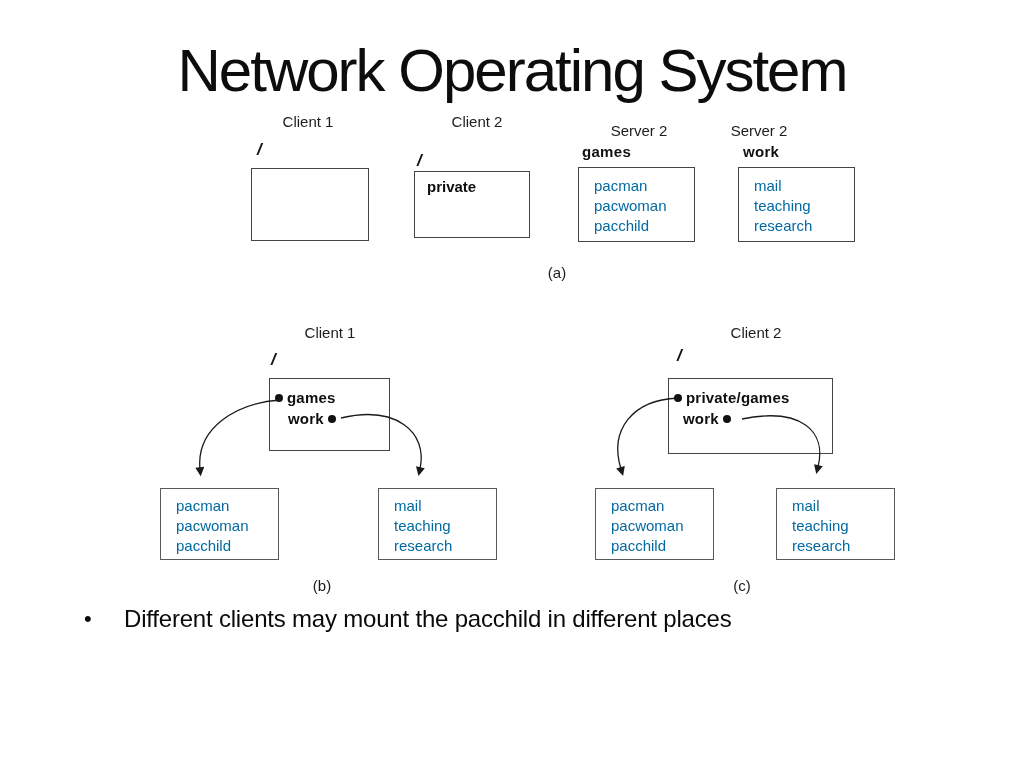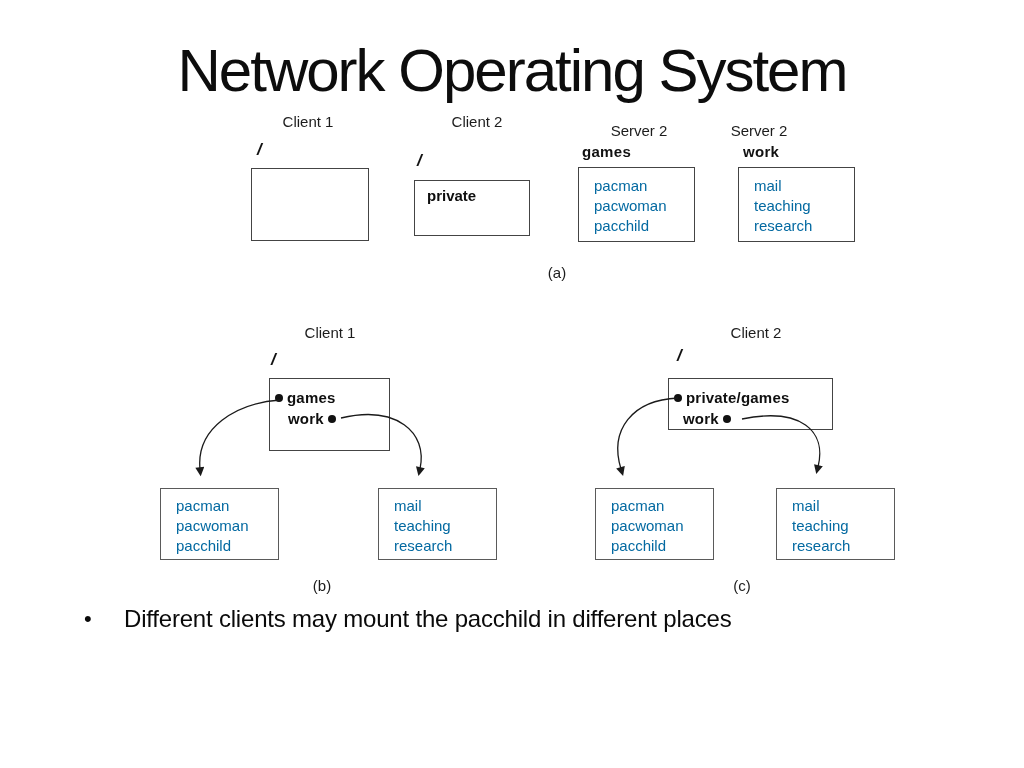--- a/index.html
+++ b/index.html
@@ -51,21 +51,21 @@
   <div class="dlabel" style="left:579px;top:122px">Server 2</div>
   <div class="dlabel" style="left:699px;top:122px">Server 2</div>
 
   <div class="slash" style="left:257px;top:140px">/</div>
   <div class="slash" style="left:417px;top:151px">/</div>
   <div class="share" style="left:582px;top:143px">games</div>
   <div class="share" style="left:743px;top:143px">work</div>
 
   <div class="box" style="left:251px;top:168px;width:118px;height:73px"></div>
 
-  <div class="box" style="left:414px;top:180px;width:116px;height:56px">
+  <div class="box" style="left:414px;top:171px;width:116px;height:67px">
     <div style="padding:6px 0 0 12px;font-size:15px;font-weight:700;color:#0f0f0f">private</div>
   </div>
 
   <div class="box" style="left:578px;top:167px;width:117px;height:75px">
     <div class="files">
       <span>pacman</span>
       <span>pacwoman</span>
       <span>pacchild</span>
     </div>
   </div>
@@ -108,21 +108,21 @@
       <span>teaching</span>
       <span>research</span>
     </div>
   </div>
 
   <div class="caption" style="left:292px;top:577px">(b)</div>
 
   <div class="dlabel" style="left:696px;top:324px">Client 2</div>
   <div class="slash" style="left:677px;top:346px">/</div>
 
-  <div class="box mountbox" style="left:668px;top:378px;width:165px;height:52px">
+  <div class="box mountbox" style="left:668px;top:378px;width:165px;height:76px">
     <div class="mount-row">
       <span class="dot"></span>
       <span>private/games</span>
     </div>
     <div class="mount-row r2c">
       <span>work</span>
       <span class="dot"></span>
     </div>
   </div>
 

